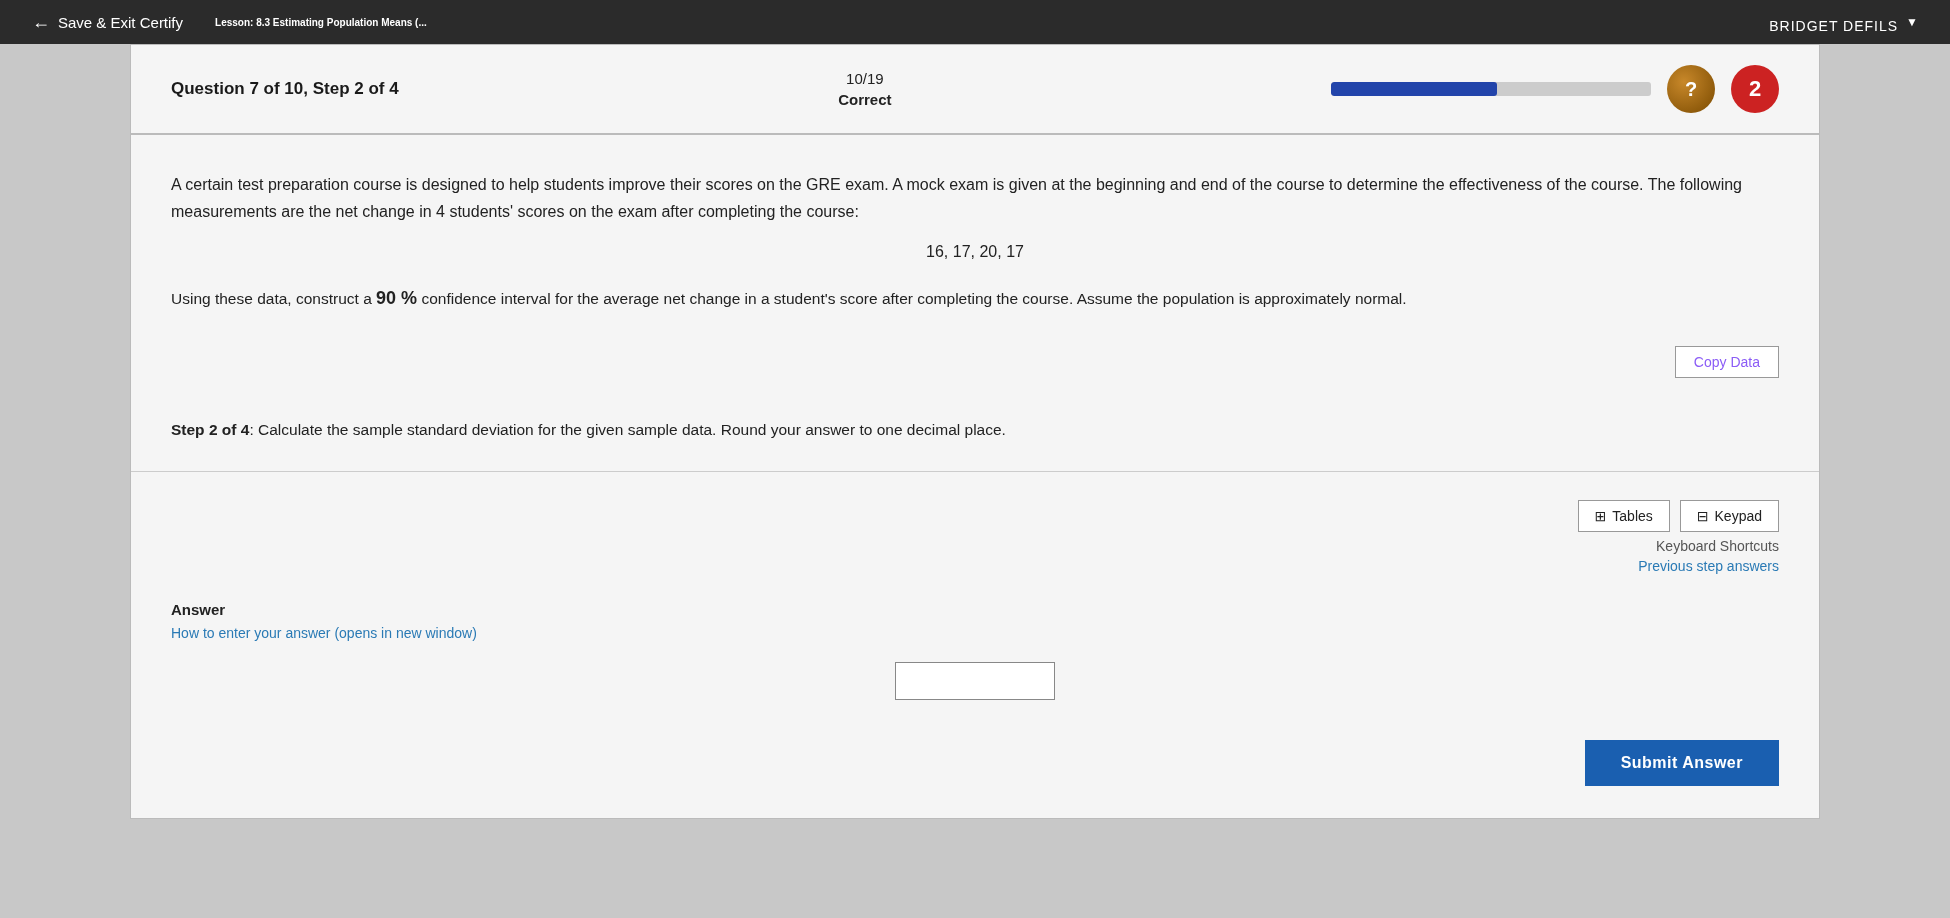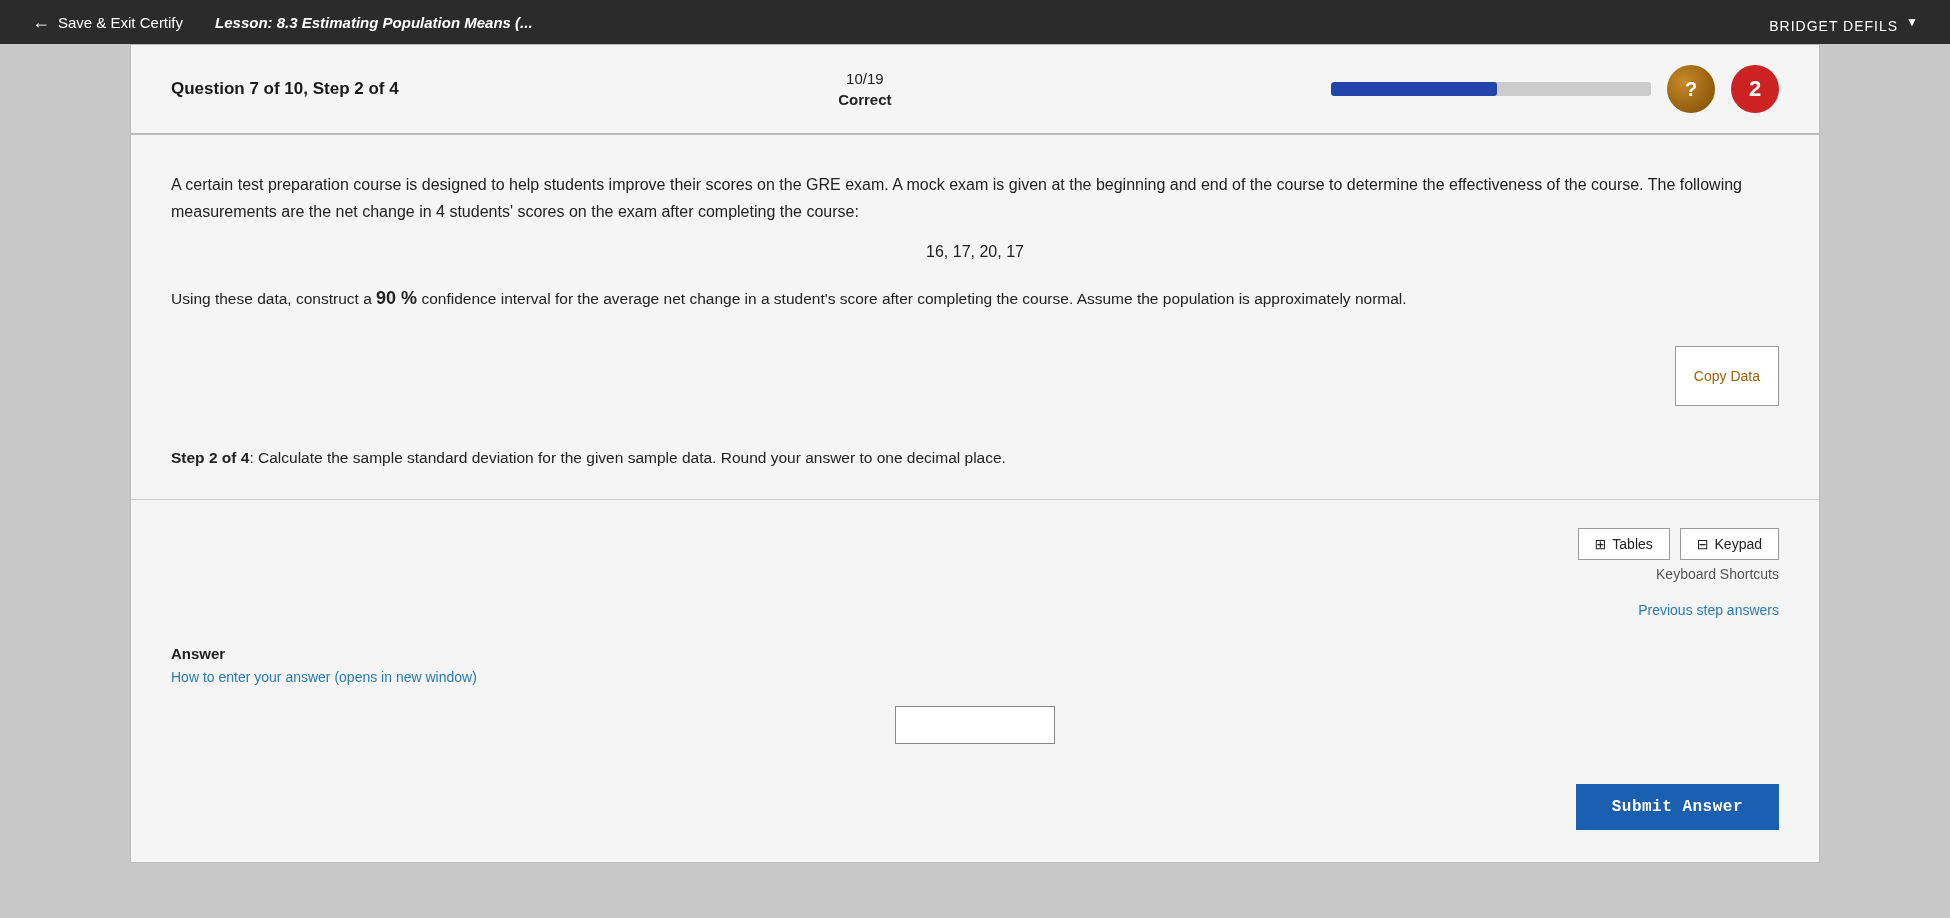--- a/index.html
+++ b/index.html
@@ -33,24 +33,23 @@
       gap: 8px;
       color: #fff;
       font-size: 15px;
       cursor: pointer;
       text-decoration: none;
     }
     .save-exit-btn .arrow {
       font-size: 18px;
     }
     .lesson-title {
-      font-size: 15px;
+      font-size: 10px;
       color: #fff;
       font-weight: 600;
-      font-style: italic;
     }
     .top-bar-right {
       display: flex;
       align-items: center;
       gap: 8px;
     }
     .user-name {
       font-size: 14px;
       color: #fff;
       letter-spacing: 1px;
@@ -181,24 +180,24 @@
     }
     .copy-data-row {
       display: flex;
       justify-content: flex-end;
       margin-top: 10px;
       margin-bottom: 8px;
     }
     .copy-data-btn {
       background: #fff;
       border: 1px solid #999;
-      padding: 21px 18px;
-      font-size: 14px;
-      cursor: pointer;
-      color: #a16207;
+      padding: 7px 18px;
+      font-size: 14px;
+      cursor: pointer;
+      color: #8b5cf6;
       margin-left: 40px;
     }
     .step-instruction {
       font-size: 15.5px;
       color: #222;
       margin-top: 40px;
       line-height: 1.6;
     }
     .step-instruction strong {
       font-weight: 700;
@@ -240,21 +239,21 @@
       align-items: center;
       gap: 6px;
     }
     .tool-icon {
       font-size: 14px;
     }
     .keyboard-shortcuts-link {
       text-align: right;
       color: #555;
       font-size: 14px;
-      margin-bottom: 20px;
+      margin-bottom: 4px;
       cursor: pointer;
     }
     .previous-step-link {
       text-align: right;
       color: #2a7ab5;
       font-size: 14px;
       cursor: pointer;
       margin-bottom: 27px;
     }
     .answer-input-row {
@@ -278,21 +277,20 @@
     }
     .submit-btn {
       background: #1a5fb0;
       color: #fff;
       border: none;
       padding: 14px 36px;
       font-size: 16px;
       font-weight: 600;
       cursor: pointer;
       letter-spacing: 0.5px;
-      font-family: Liberation Mono, monospace;
     }
   </style>
 </head>
 <body>
 
 <div class="top-bar">
   <div class="top-bar-left">
     <a class="save-exit-btn">
       <span class="arrow">←</span>
       <span>Save &amp; Exit Certify</span>

